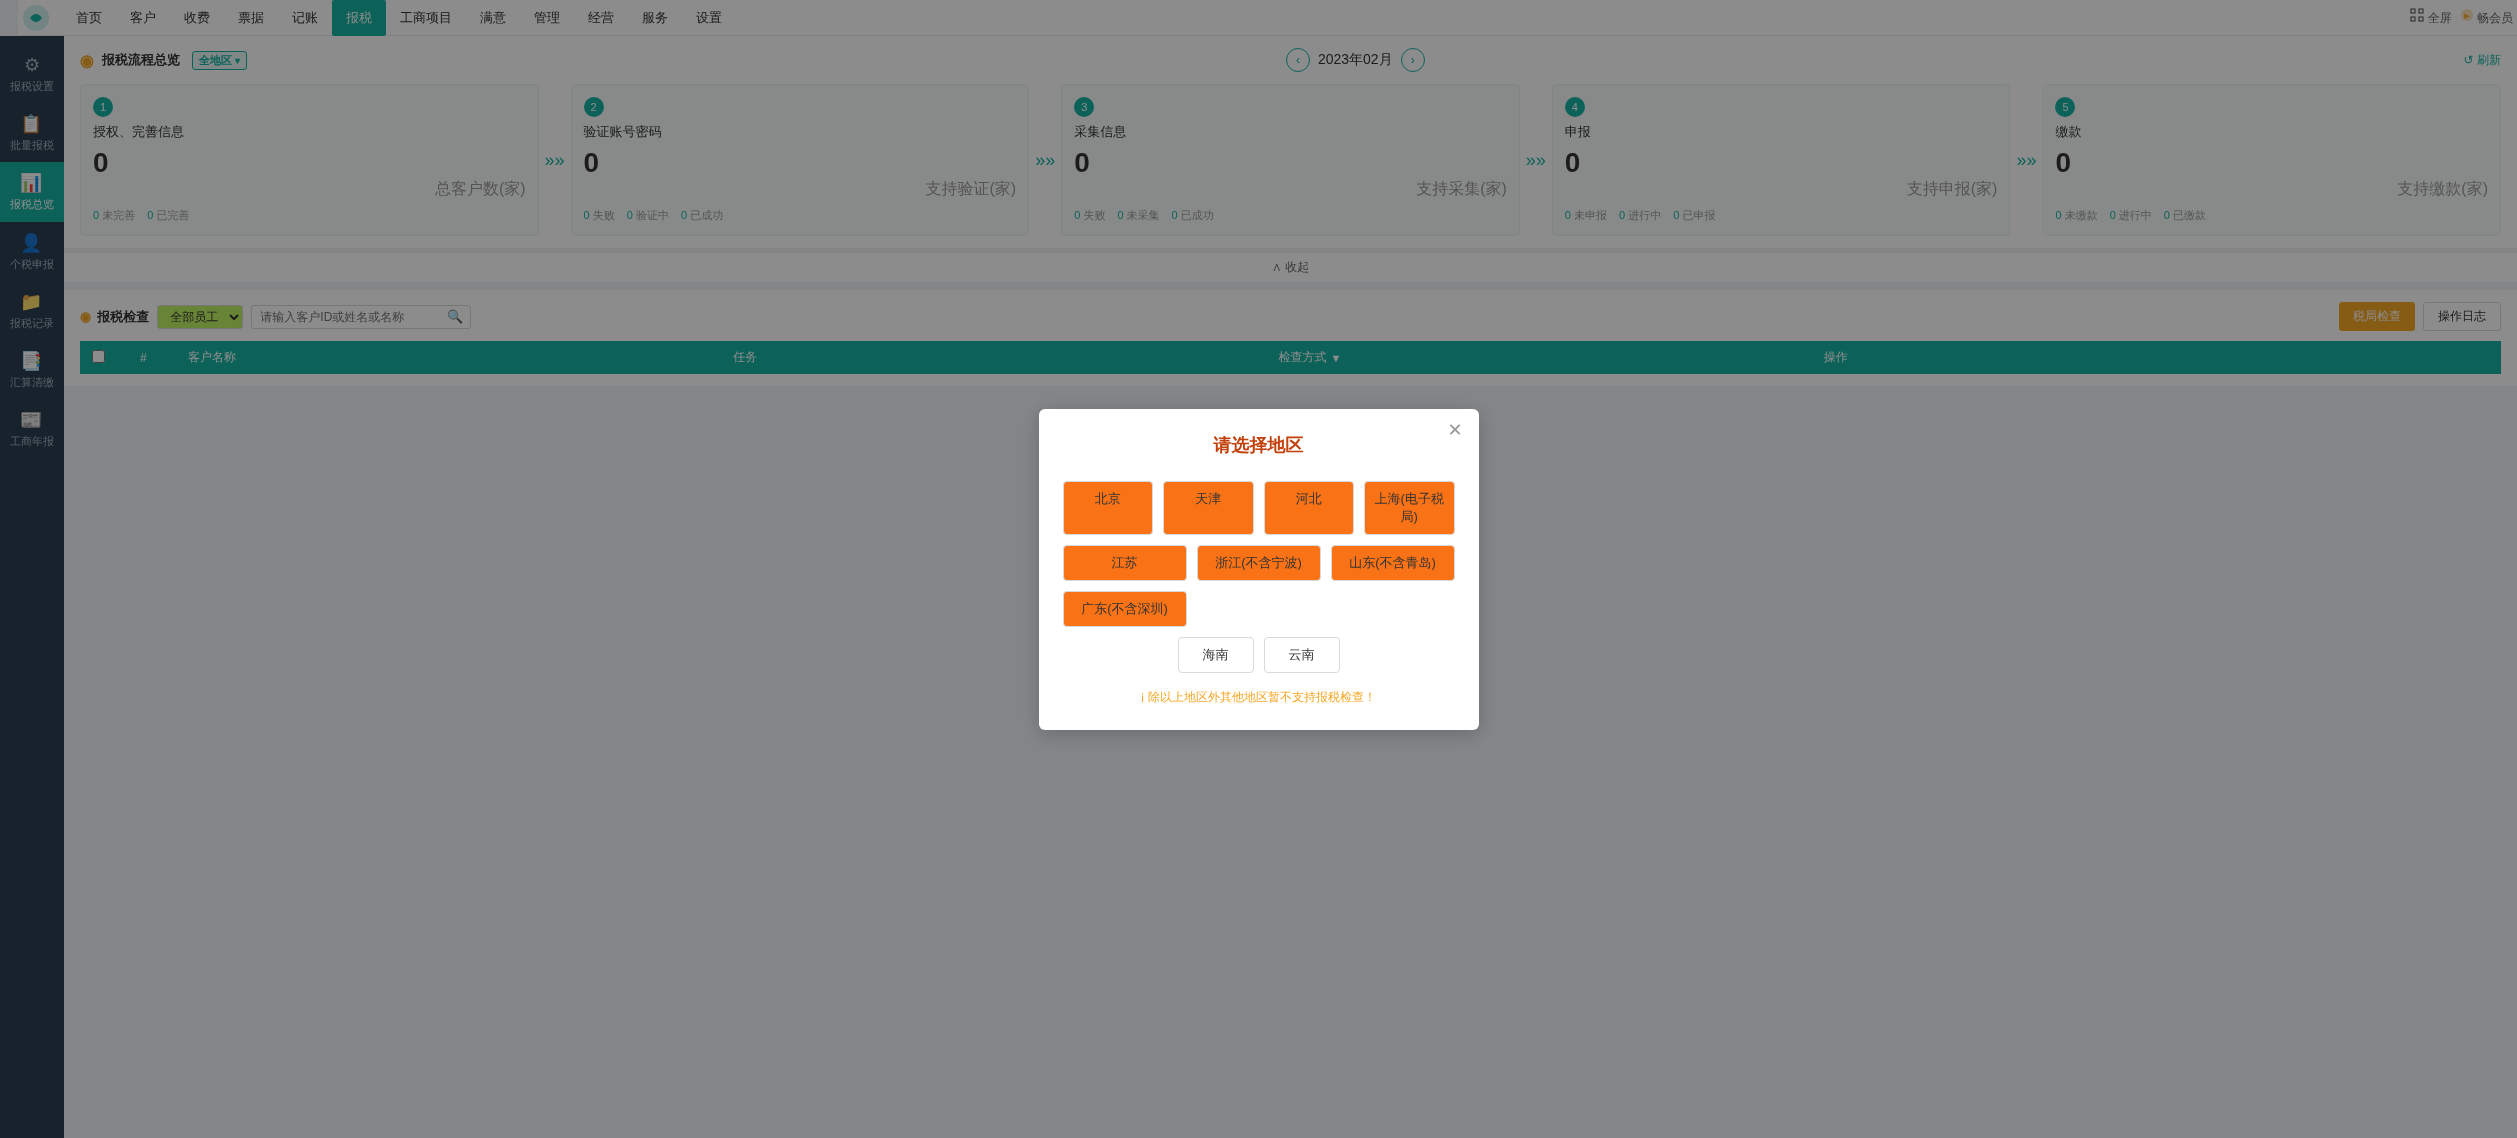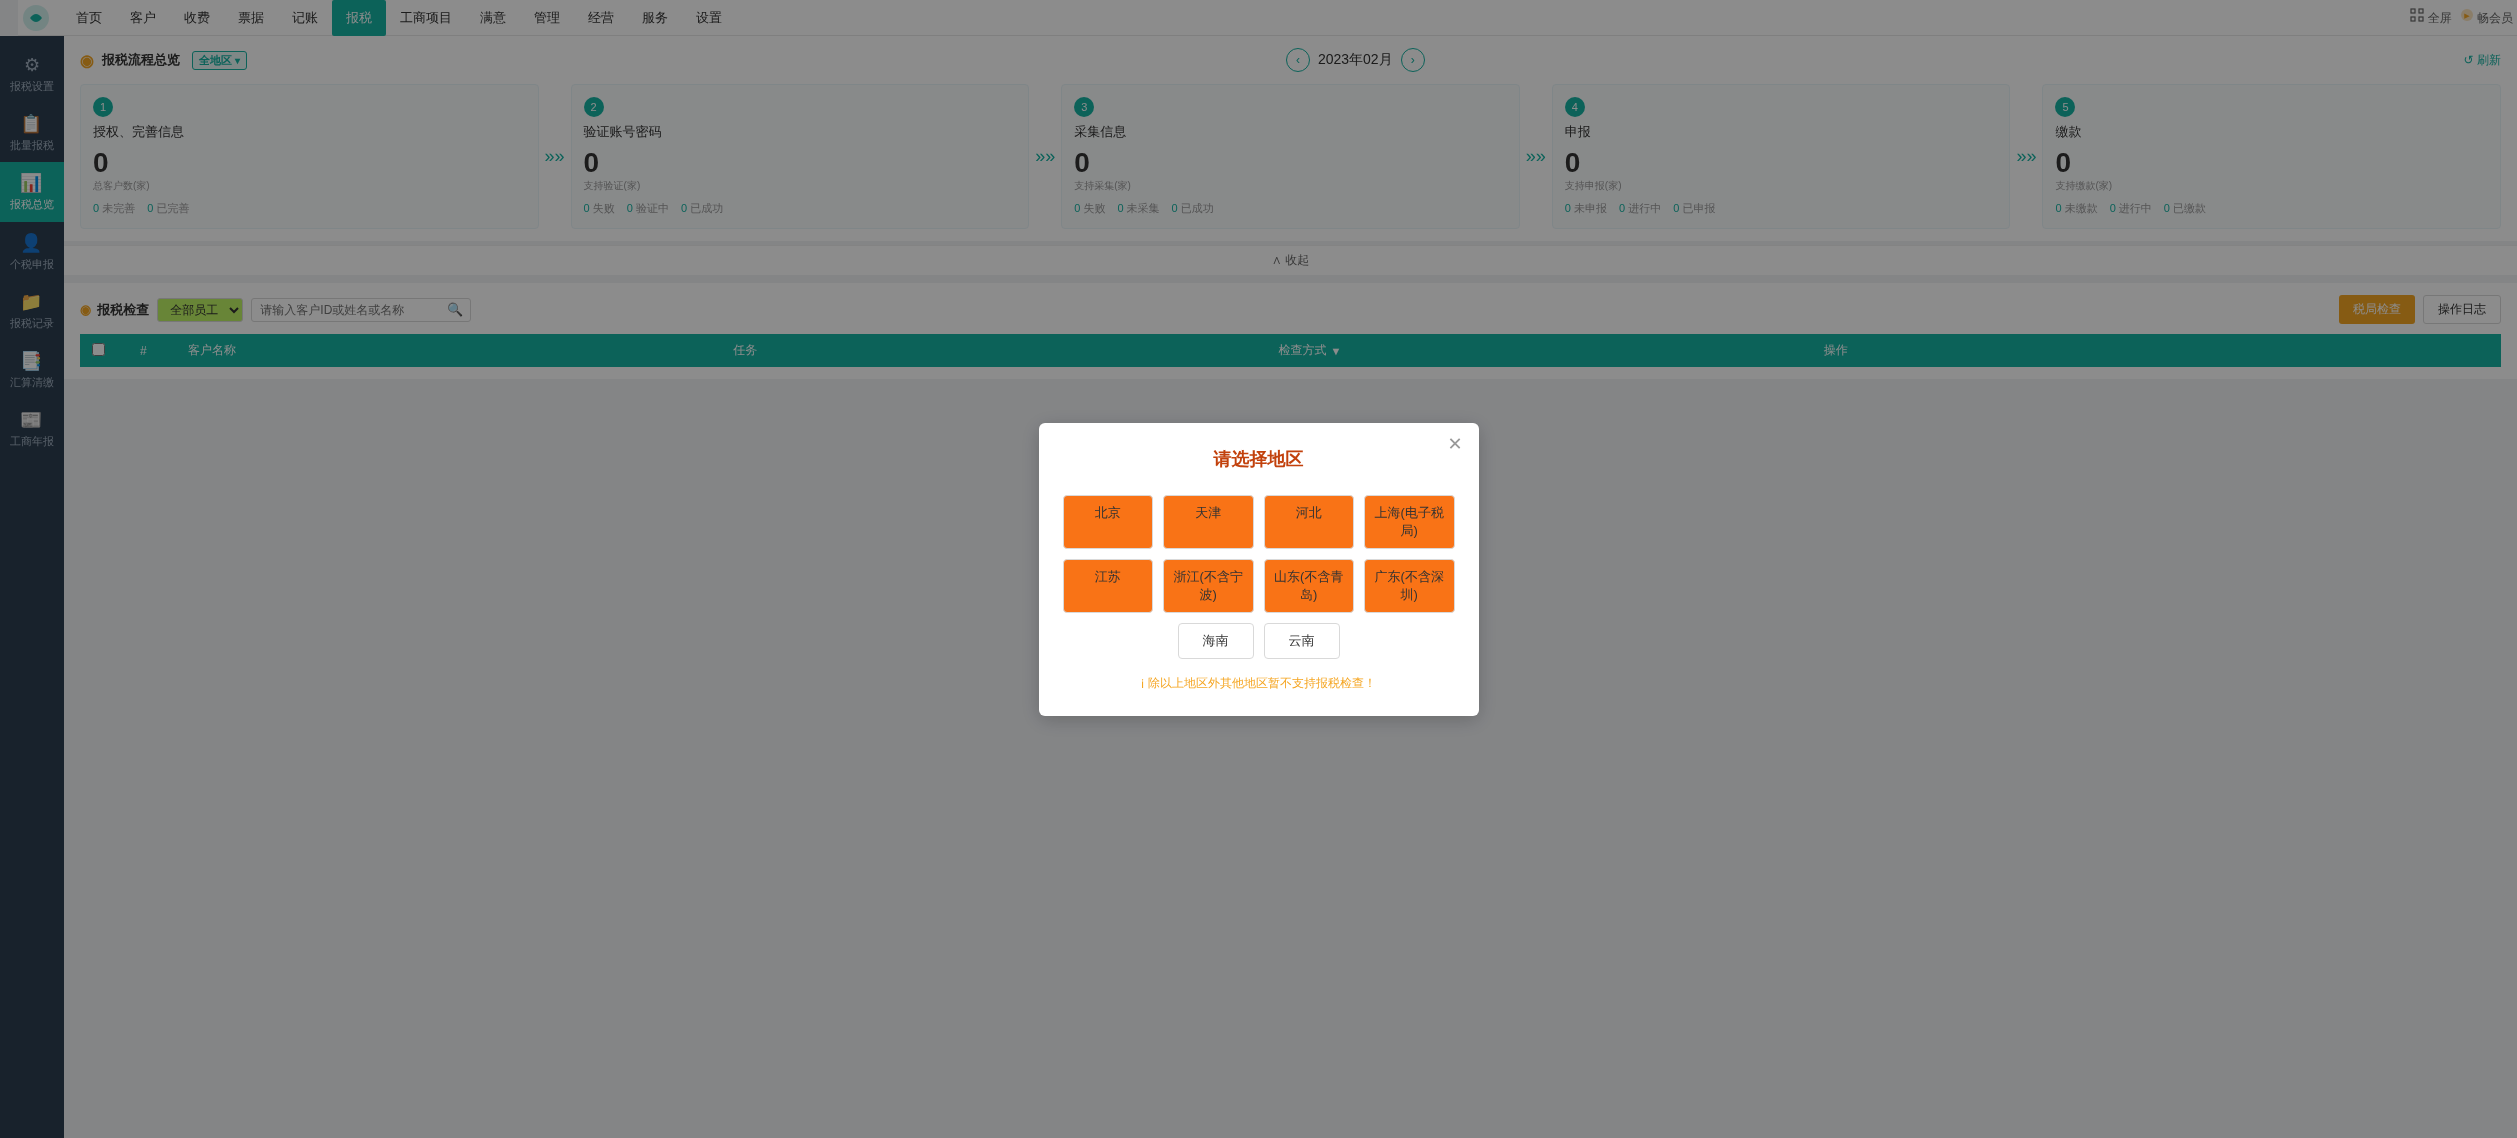--- a/index.html
+++ b/index.html
@@ -175,23 +175,24 @@
       color: #333;
       margin-bottom: 8px;
     }
     .flow-step-count {
       font-size: 28px;
       font-weight: bold;
       color: #333;
       line-height: 1;
     }
     .flow-step-sub {
-      font-size: 10px;
+      font-size: 16px;
       color: #999;
       margin-top: 2px;
+      text-align: right;
     }
     .flow-step-stats {
       display: flex;
       gap: 12px;
       margin-top: 8px;
     }
     .flow-stat {
       font-size: 11px;
     }
     .flow-stat .stat-num { color: #17b3a3; }
@@ -339,21 +340,21 @@
       line-height: 1;
     }
     .region-grid {
       display: grid;
       grid-template-columns: repeat(4, 1fr);
       gap: 10px;
       margin-bottom: 10px;
     }
     .region-grid-row2 {
       display: grid;
-      grid-template-columns: repeat(4, 1fr);
+      grid-template-columns: repeat(3, 1fr);
       gap: 10px;
       margin-bottom: 10px;
     }
     .region-grid-row3 {
       display: flex;
       gap: 10px;
       justify-content: center;
       margin-bottom: 16px;
     }
     .region-btn {

